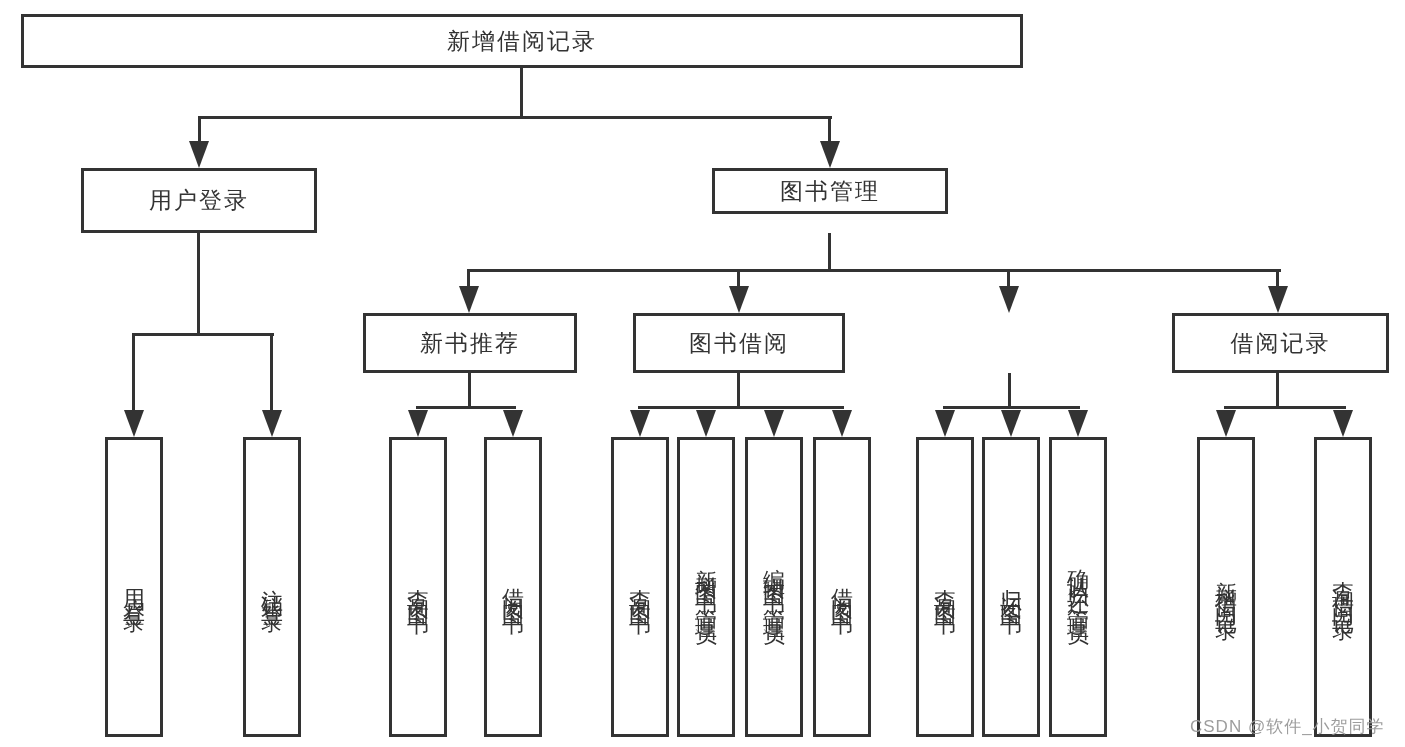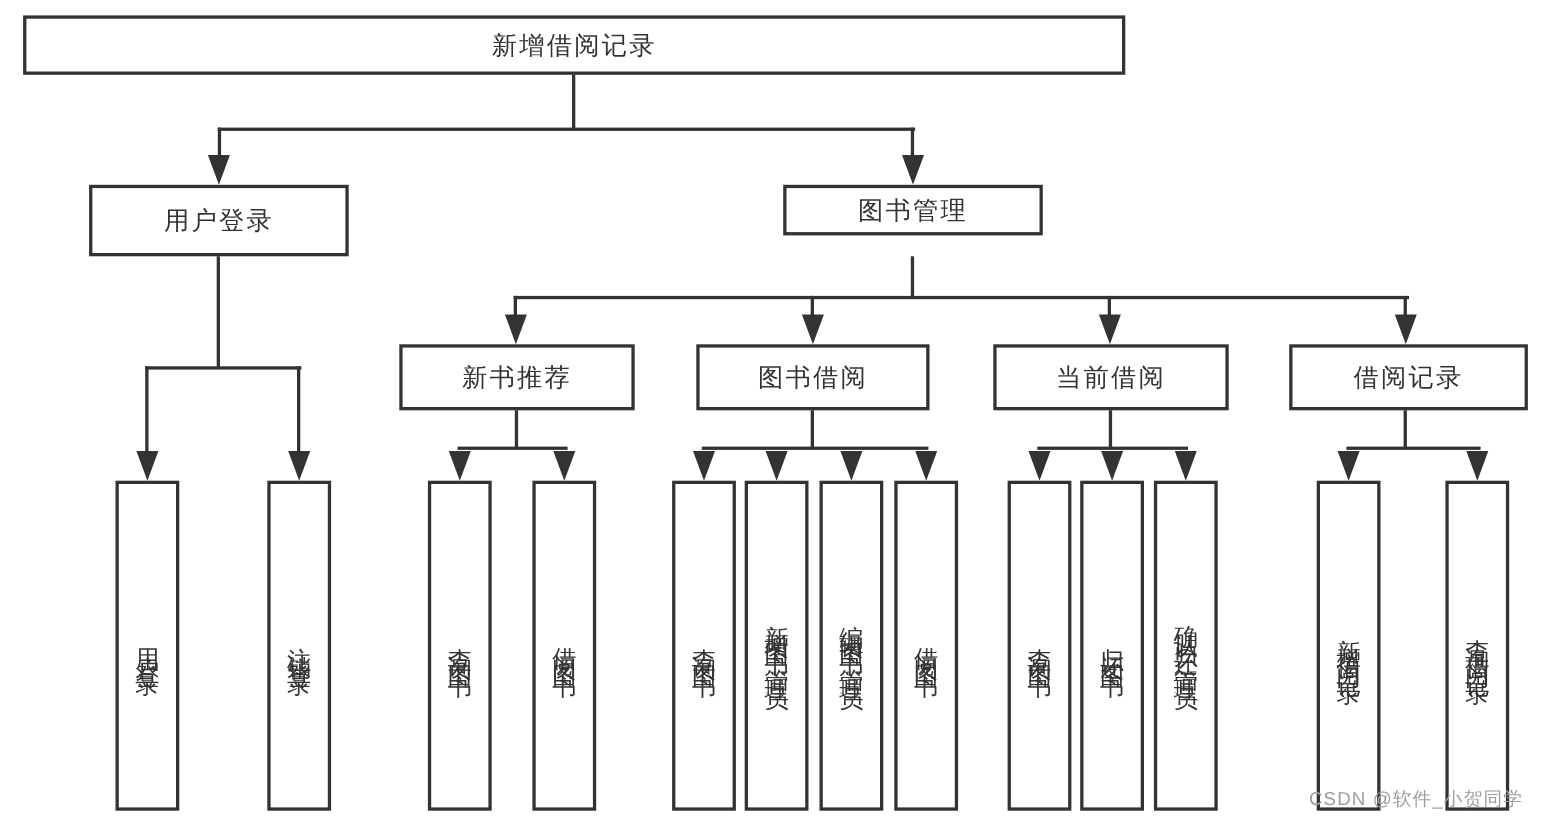--- a/index.html
+++ b/index.html
@@ -67,21 +67,20 @@
   <div class="vline" style="left:737px;  top:269px; height:19px;"></div>
   <div class="vline" style="left:1007px; top:269px; height:19px;"></div>
   <div class="vline" style="left:1276px; top:269px; height:19px;"></div>
   <div class="arrow" style="left:459px;  top:286px;"></div>
   <div class="arrow" style="left:729px;  top:286px;"></div>
   <div class="arrow" style="left:999px;  top:286px;"></div>
   <div class="arrow" style="left:1268px; top:286px;"></div>
 
   <div class="box" style="left:633px;  top:313px; width:212px; height:60px;">图书借阅</div>
   <div class="box" style="left:363px;  top:313px; width:214px; height:60px;">新书推荐</div>
-  <div class="box" style="left:903px;  top:313px; width:214px; height:60px;">当前借阅</div>
   <div class="box" style="left:1172px; top:313px; width:217px; height:60px;">借阅记录</div>
 
   <div class="vline" style="left:468px; top:373px; height:35px;"></div>
   <div class="hline" style="left:416px; top:406px; width:100px;"></div>
   <div class="arrow" style="left:408px; top:410px;"></div>
   <div class="arrow" style="left:503px; top:410px;"></div>
 
   <div class="vline" style="left:737px; top:373px; height:35px;"></div>
   <div class="hline" style="left:638px; top:406px; width:206px;"></div>
   <div class="arrow" style="left:630px; top:410px;"></div>

